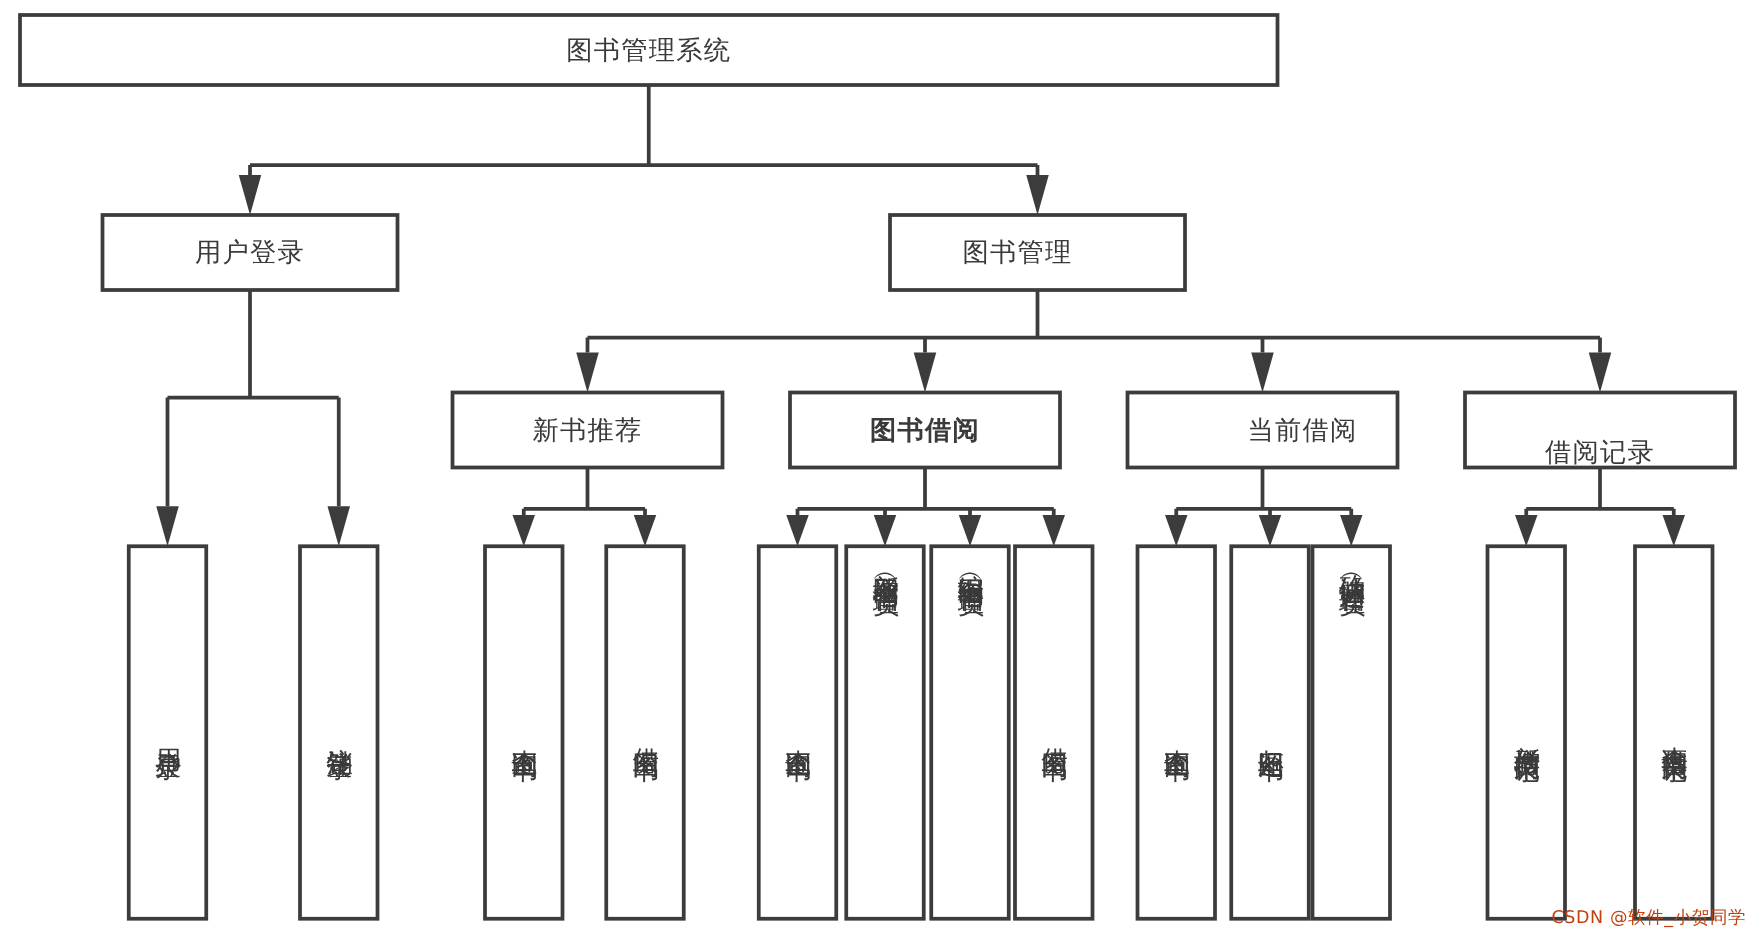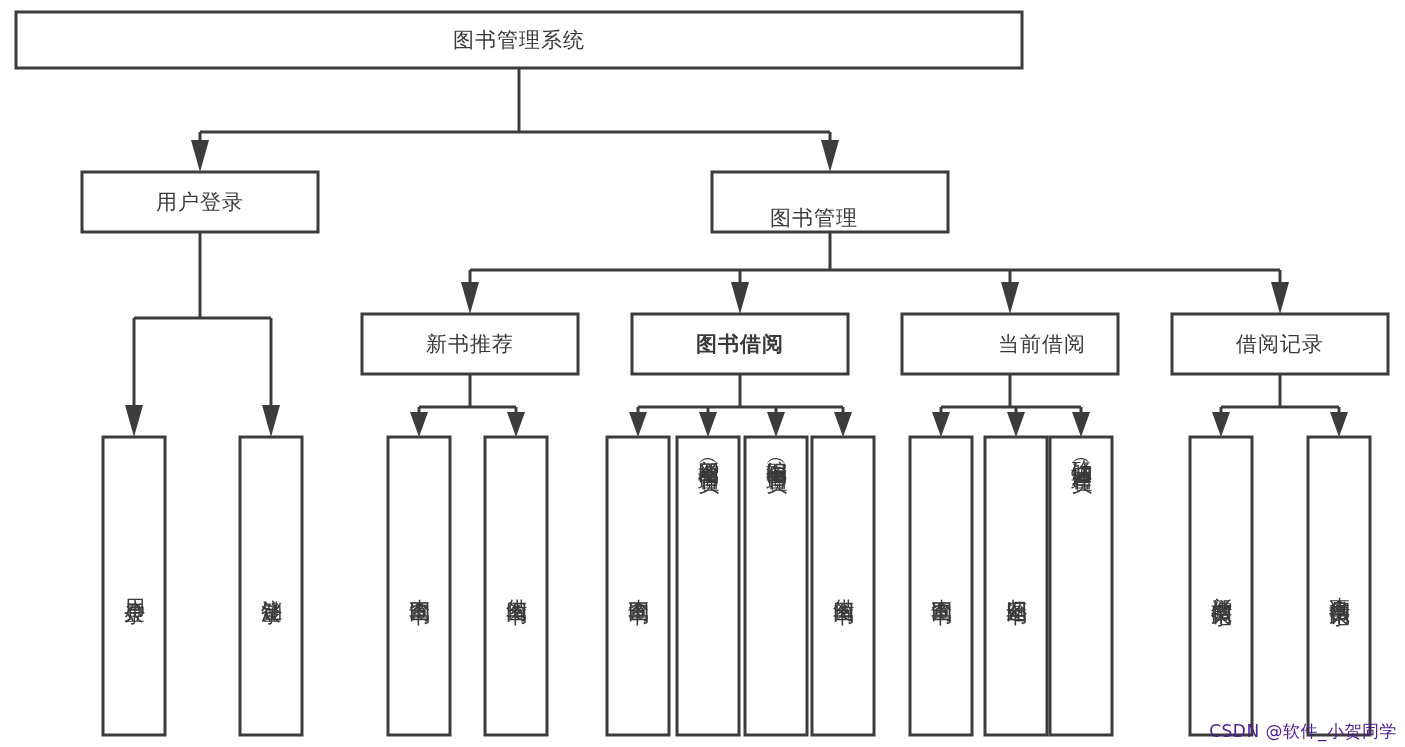--- a/index.html
+++ b/index.html
@@ -8,21 +8,21 @@
   svg#tree{position:absolute;left:0;top:0;width:1405px;height:747px;}
   .node-rect{fill:#ffffff;stroke:#3c3c3c;stroke-width:3;}
   .conn{stroke:#3c3c3c;stroke-width:3;fill:none;}
   .arrow-head{fill:#3c3c3c;}
   .vbox{position:absolute;box-sizing:border-box;display:flex;justify-content:center;}
   .vtext{writing-mode:vertical-rl;text-orientation:upright;font-size:21px;color:#3a3a3a;line-height:1.12;letter-spacing:2px;white-space:nowrap;}
   .vtext.top{align-self:flex-start;}
   .vtext.mid{align-self:center;}
   .hbox{position:absolute;box-sizing:border-box;display:flex;align-items:center;justify-content:center;}
   .htext{font-size:21px;color:#3a3a3a;letter-spacing:1px;white-space:nowrap;}
-  #watermark{position:absolute;right:8px;bottom:4px;color:#4c1d95;font-size:17px;letter-spacing:0.5px;white-space:nowrap;}
+  #watermark{position:absolute;right:8px;bottom:4px;color:#c2410c;font-size:14px;letter-spacing:0.5px;white-space:nowrap;}
 </style>
 </head>
 <body>
 
 <div id="stage">
 
   <svg id="tree" viewBox="0 0 1405 747">
     <defs></defs>
 
     <g>
@@ -122,33 +122,33 @@
     <rect class="node-rect" x="1190" y="437" width="62" height="298"></rect>
     <rect class="node-rect" x="1308" y="437" width="62" height="298"></rect>
   </svg>
 
   <div class="hbox" style="left:16px;top:12px;width:1006px;height:56px;">
     <span class="htext">图书管理系统</span>
   </div>
   <div class="hbox" style="left:82px;top:172px;width:236px;height:60px;">
     <span class="htext">用户登录</span>
   </div>
-  <div class="hbox" style="left:712px;top:172px;width:204px;height:60px;align-items:flex-end;">
+  <div class="hbox" style="left:712px;top:172px;width:204px;height:60px;">
     <span class="htext">图书管理</span>
   </div>
   <div class="hbox" style="left:362px;top:314px;width:216px;height:60px;align-items:center;">
     <span class="htext">新书推荐</span>
   </div>
   <div class="hbox" style="left:632px;top:314px;width:216px;height:60px;font-weight:bold;">
     <span class="htext">图书借阅</span>
   </div>
   <div class="hbox" style="left:902px;top:314px;width:216px;height:60px;margin-left:32px;">
     <span class="htext">当前借阅</span>
   </div>
-  <div class="hbox" style="left:1172px;top:314px;width:216px;height:60px;">
+  <div class="hbox" style="left:1172px;top:332px;width:216px;height:60px;">
     <span class="htext">借阅记录</span>
   </div>
 
   <div class="vbox" style="left:103px;top:437px;width:62px;height:298px;">
     <span class="vtext mid">用户登录</span>
   </div>
   <div class="vbox" style="left:240px;top:437px;width:62px;height:298px;">
     <span class="vtext mid">注销登录</span>
   </div>
   <div class="vbox" style="left:388px;top:437px;width:62px;height:298px;">

